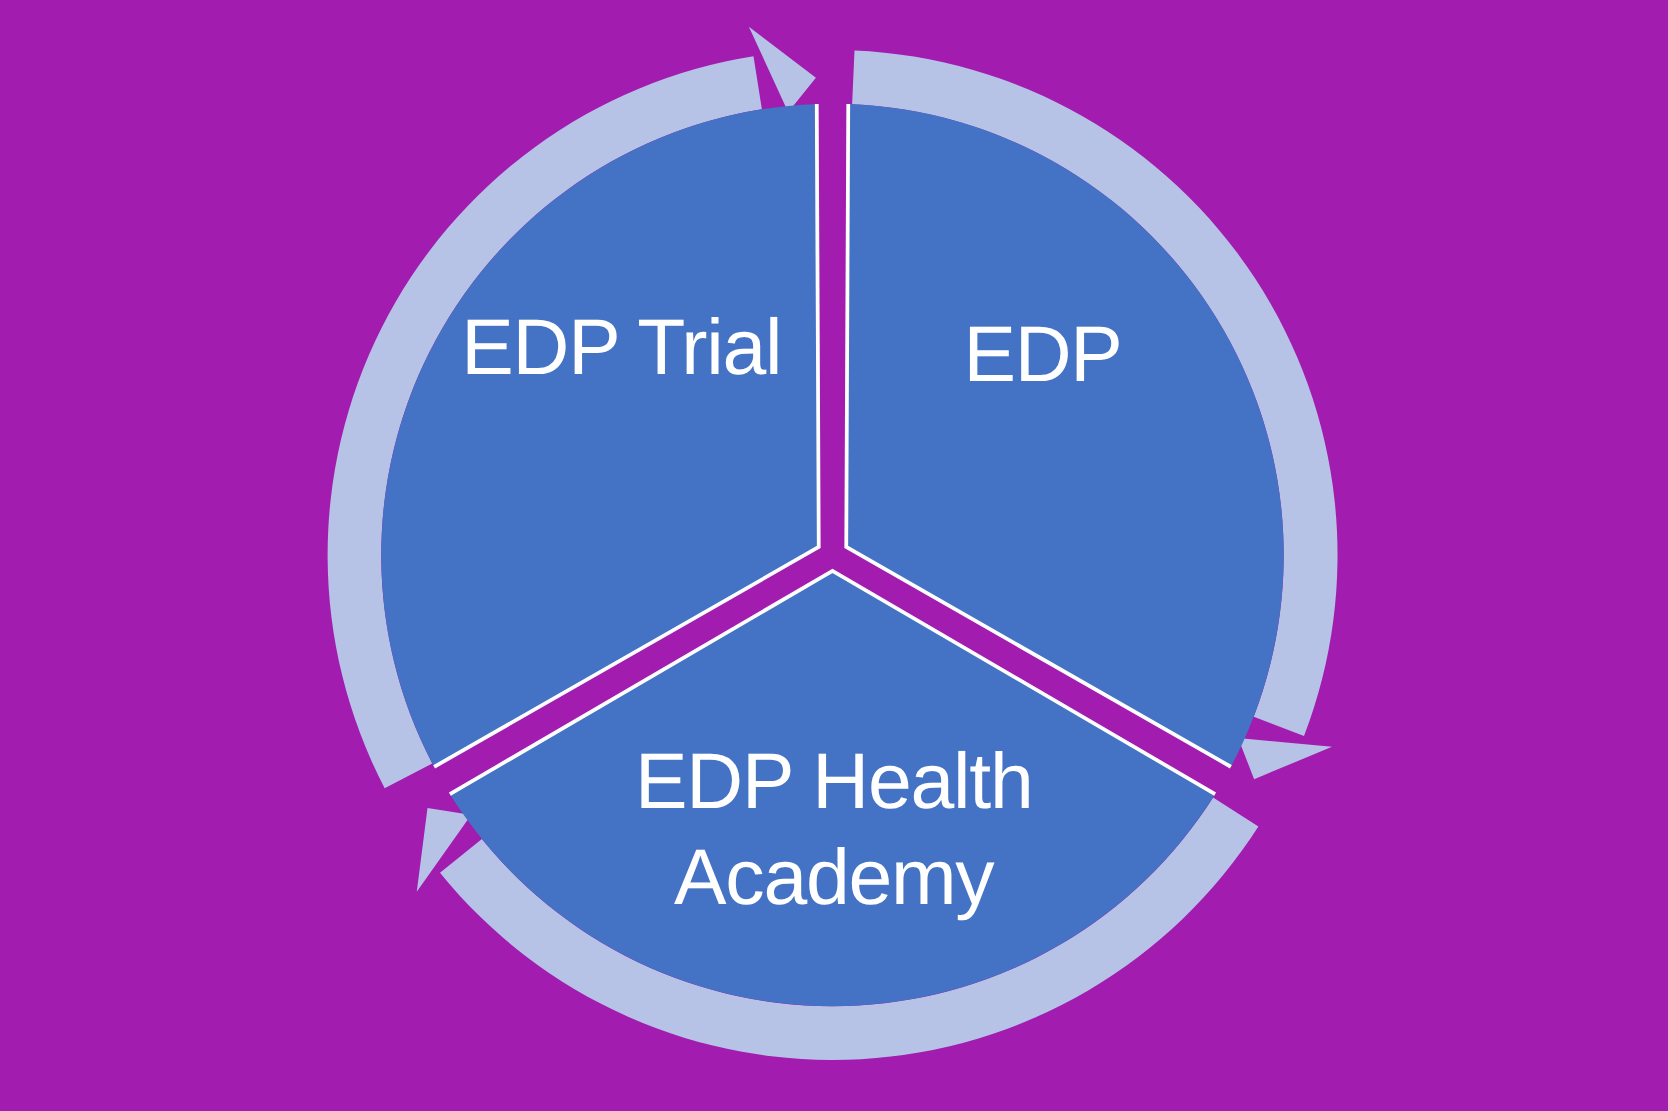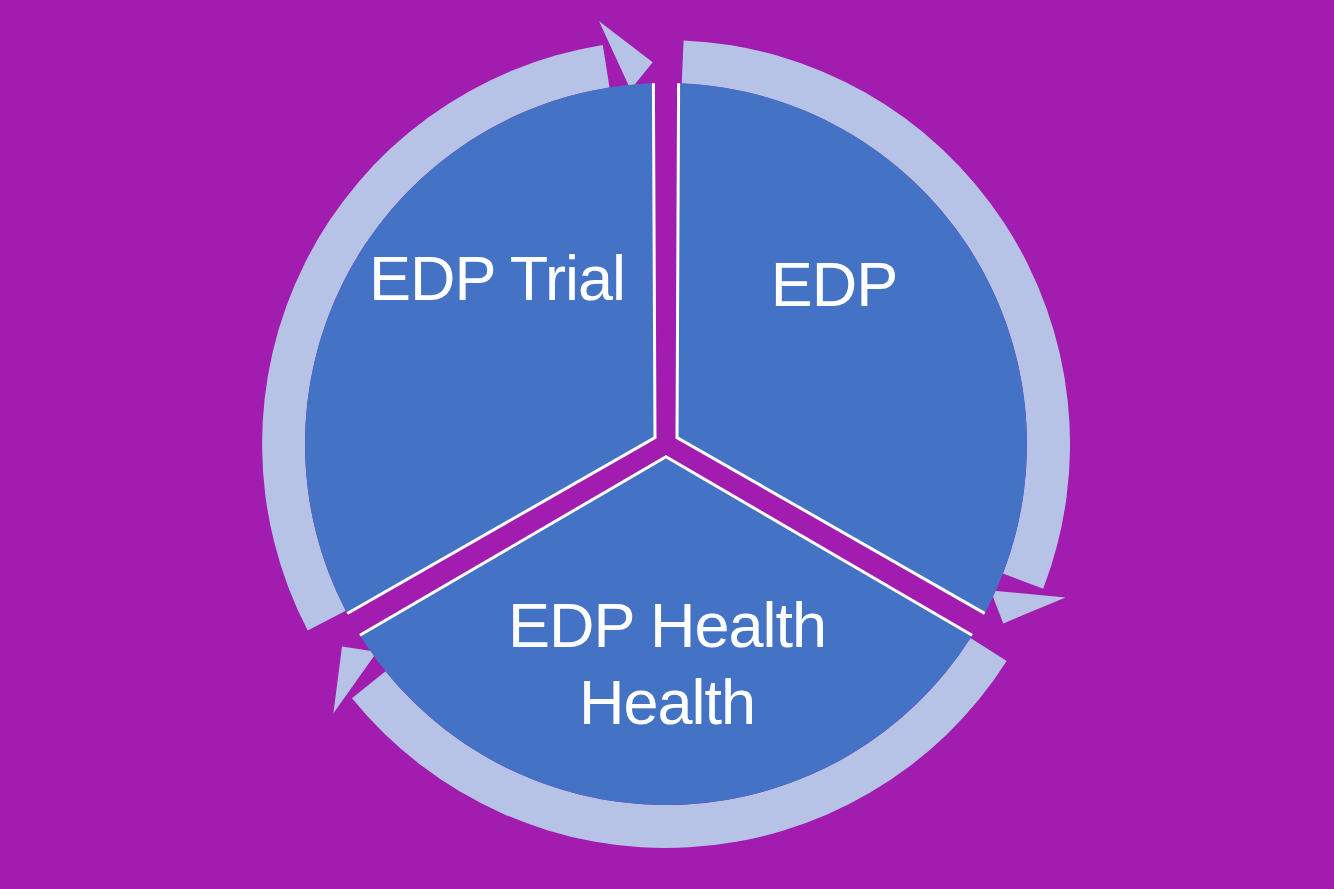--- a/index.html
+++ b/index.html
@@ -69,16 +69,16 @@
   <div class="seg-label" style="left:497px; top:240px;">
     <div>EDP Trial</div>
   </div>
 
   <div class="seg-label" style="left:834px; top:246px;">
     <div>EDP</div>
   </div>
 
   <div class="seg-label" style="left:667px; top:587px;">
     <div>EDP Health</div>
-    <div>Health</div>
+    <div>Academy</div>
   </div>
 
 </div>
 
 </body></html>

